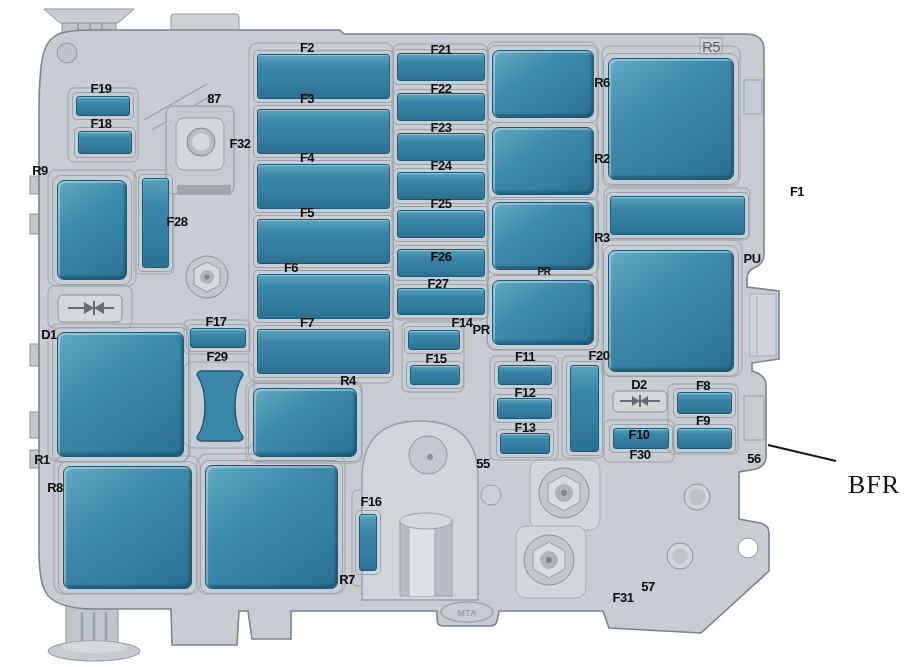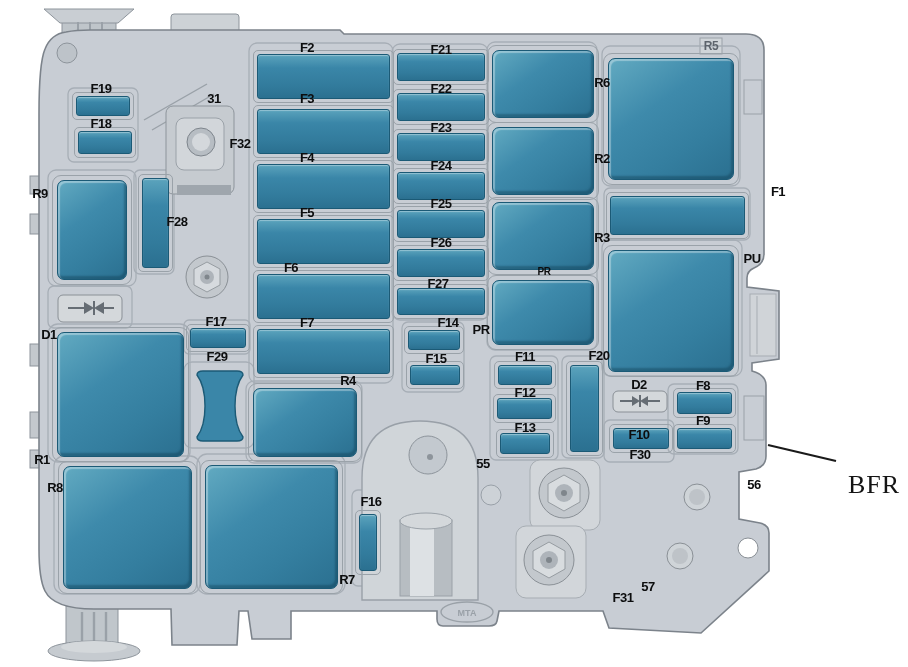--- a/index.html
+++ b/index.html
@@ -14,21 +14,21 @@
   
   .relay{position:absolute;z-index:2;border-radius:7px;
         background:linear-gradient(145deg,#62aac1 0%,#3e8aab 38%,#347e9f 70%,#2b7090 100%);
         border:1px solid #1b5a76;
         box-shadow:inset 2px 2px 1px rgba(255,255,255,.35), inset -2px -3px 2px rgba(10,50,70,.35);}
   .relay::after{content:"";position:absolute;inset:-6px;border:1.4px solid #9aa2a9;border-radius:9px;}
   
   .lbl{position:absolute;z-index:4;transform:translate(-50%,-50%);
        font-weight:700;font-size:13px;line-height:1;letter-spacing:-0.5px;color:#0c0d0e;white-space:nowrap;}
   .lbl.sm{font-size:10px;font-weight:700;}
-  .lbl.tag{font-size:12px;color:#5d646c;font-weight:700;}
+  .lbl.tag{font-size:15px;color:#5d646c;font-weight:400;}
   .lbl.bfr{font-family:"Liberation Serif",serif;font-size:26px;font-weight:400;letter-spacing:1px;color:#141414;}
   .spool{position:absolute;z-index:2;}
 </style>
 </head>
 <body>
 
 <div class="stage">
 
   <svg width="908" height="667" viewBox="0 0 908 667">
 
@@ -225,63 +225,63 @@
   <div class="relay" style="left:253px;top:388px;width:102px;height:67px"></div>
   <div class="relay" style="left:492px;top:50px;width:100px;height:66px"></div>
   <div class="relay" style="left:492px;top:127px;width:100px;height:66px"></div>
   <div class="relay" style="left:492px;top:202px;width:100px;height:66px"></div>
   <div class="relay" style="left:492px;top:280px;width:100px;height:63px"></div>
   <div class="relay" style="left:608px;top:58px;width:124px;height:120px"></div>
   <div class="relay" style="left:608px;top:250px;width:124px;height:120px"></div>
 
   <span class="lbl" style="left:101px;top:88px">F19</span>
   <span class="lbl" style="left:101px;top:123px">F18</span>
-  <span class="lbl" style="left:214px;top:98px">31</span>
+  <span class="lbl" style="left:214px;top:98px">87</span>
   <span class="lbl" style="left:240px;top:143px">F32</span>
-  <span class="lbl" style="left:40px;top:193px">R9</span>
+  <span class="lbl" style="left:40px;top:170px">R9</span>
   <span class="lbl" style="left:177px;top:221px">F28</span>
   <span class="lbl" style="left:49px;top:334px">D1</span>
   <span class="lbl" style="left:42px;top:459px">R1</span>
   <span class="lbl" style="left:55px;top:487px">R8</span>
   <span class="lbl" style="left:347px;top:579px">R7</span>
   <span class="lbl" style="left:216px;top:321px">F17</span>
   <span class="lbl" style="left:217px;top:356px">F29</span>
   <span class="lbl" style="left:348px;top:380px">R4</span>
   <span class="lbl" style="left:371px;top:501px">F16</span>
   <span class="lbl" style="left:307px;top:47px">F2</span>
   <span class="lbl" style="left:307px;top:98px">F3</span>
   <span class="lbl" style="left:307px;top:157px">F4</span>
   <span class="lbl" style="left:307px;top:212px">F5</span>
   <span class="lbl" style="left:291px;top:267px">F6</span>
   <span class="lbl" style="left:307px;top:322px">F7</span>
   <span class="lbl" style="left:441px;top:49px">F21</span>
   <span class="lbl" style="left:441px;top:88px">F22</span>
   <span class="lbl" style="left:441px;top:127px">F23</span>
   <span class="lbl" style="left:441px;top:165px">F24</span>
   <span class="lbl" style="left:441px;top:203px">F25</span>
-  <span class="lbl" style="left:441px;top:242px">F26</span>
+  <span class="lbl" style="left:441px;top:256px">F26</span>
   <span class="lbl" style="left:438px;top:283px">F27</span>
   <span class="lbl" style="left:602px;top:82px">R6</span>
   <span class="lbl" style="left:602px;top:158px">R2</span>
   <span class="lbl" style="left:602px;top:237px">R3</span>
   <span class="lbl sm" style="left:544px;top:272px">PR</span>
   <span class="lbl" style="left:481px;top:329px">PR</span>
   <span class="lbl tag" style="left:711px;top:46px">R5</span>
-  <span class="lbl" style="left:778px;top:191px">F1</span>
+  <span class="lbl" style="left:797px;top:191px">F1</span>
   <span class="lbl" style="left:752px;top:258px">PU</span>
   <span class="lbl" style="left:599px;top:355px">F20</span>
-  <span class="lbl" style="left:448px;top:322px">F14</span>
+  <span class="lbl" style="left:462px;top:322px">F14</span>
   <span class="lbl" style="left:436px;top:358px">F15</span>
   <span class="lbl" style="left:525px;top:356px">F11</span>
   <span class="lbl" style="left:525px;top:392px">F12</span>
   <span class="lbl" style="left:525px;top:427px">F13</span>
   <span class="lbl" style="left:639px;top:384px">D2</span>
   <span class="lbl" style="left:703px;top:385px">F8</span>
   <span class="lbl" style="left:703px;top:420px">F9</span>
   <span class="lbl" style="left:639px;top:434px">F10</span>
   <span class="lbl" style="left:640px;top:454px">F30</span>
-  <span class="lbl" style="left:754px;top:484px">56</span>
+  <span class="lbl" style="left:754px;top:458px">56</span>
   <span class="lbl" style="left:483px;top:463px">55</span>
   <span class="lbl" style="left:623px;top:597px">F31</span>
   <span class="lbl" style="left:648px;top:586px">57</span>
   <span class="lbl bfr" style="left:874px;top:485px">BFR</span>
 
 </div>
 
 </body></html>

